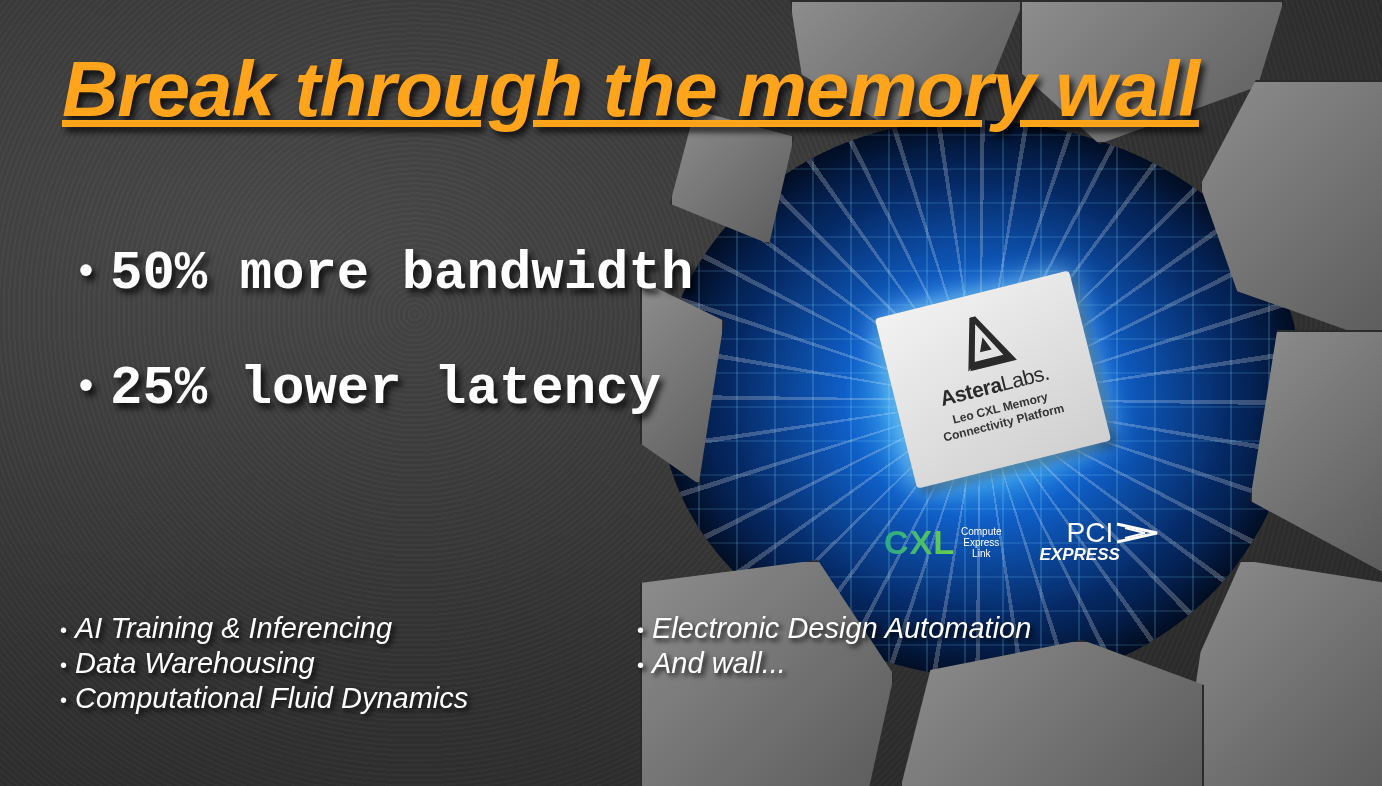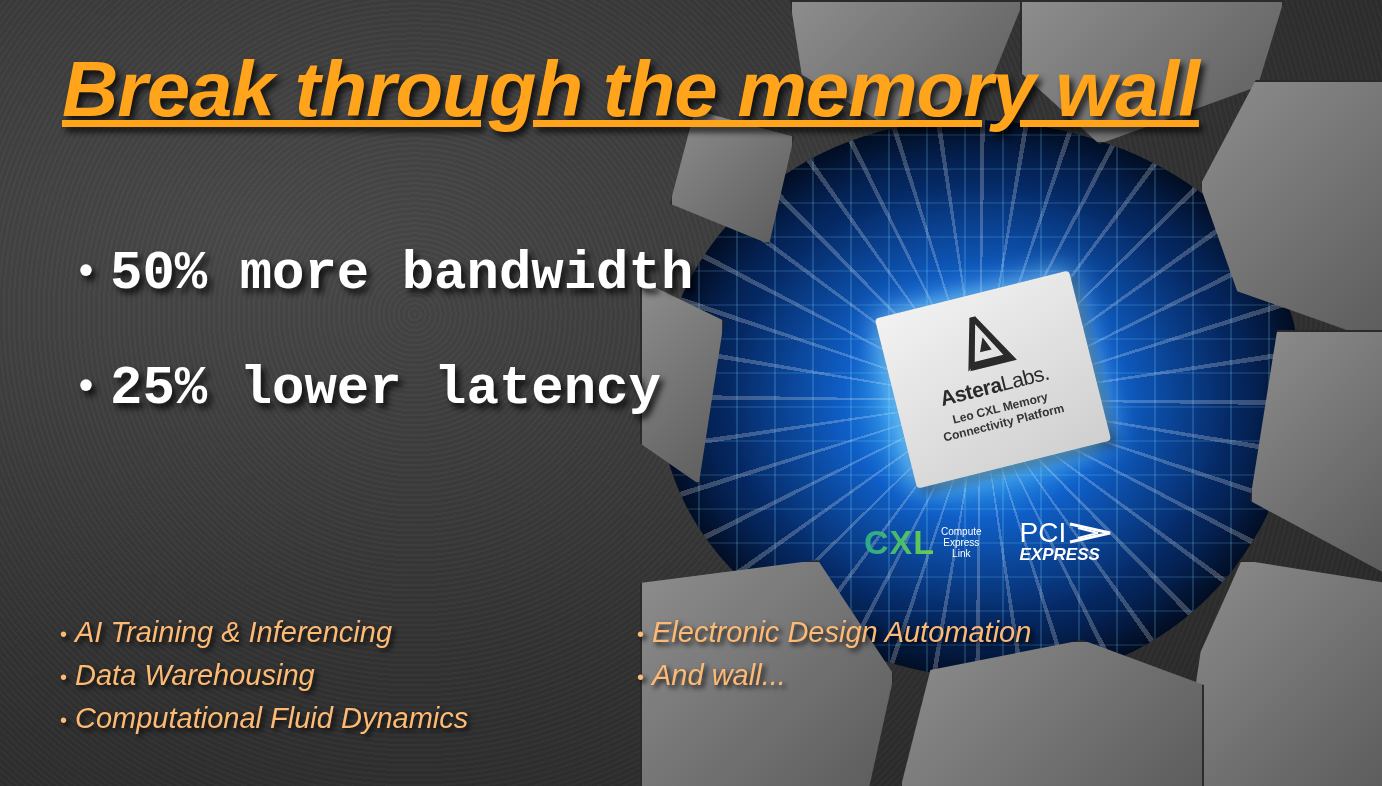--- a/index.html
+++ b/index.html
@@ -52,48 +52,48 @@
     transform:rotate(-14deg);
     box-shadow: 0 0 30px rgba(150,220,255,0.9), 4px 6px 10px rgba(0,0,0,0.6);
     border-radius:4px;
     text-align:center; color:#2a2a2a;
   }
   .chip-logo { margin-top:18px; }
   .chip-brand { font-size:21px; font-weight:bold; margin-top:2px; letter-spacing:-0.5px; }
   .chip-brand .light { font-weight:normal; }
   .chip-sub { font-size:12px; font-weight:bold; line-height:15px; margin-top:4px; color:#333; }
 
-  .logos { position:absolute; left:864px; top:520px; display:flex; align-items:center; gap:38px; }
+  .logos { position:absolute; left:884px; top:520px; display:flex; align-items:center; gap:38px; }
   .cxl { display:flex; align-items:center; gap:6px; }
   .cxl-mark { font-size:34px; font-weight:bold; letter-spacing:1px;
     background:linear-gradient(90deg,#2aa88a,#6bd04a); -webkit-background-clip:text; background-clip:text; color:transparent; }
   .cxl-text { font-size:10px; color:#fff; line-height:11px; text-align:center; }
   .pcie { color:#fff; text-align:left; }
-  .pcie-top { font-size:28px; line-height:26px; display:flex; align-items:center; gap:2px; }
+  .pcie-top { font-size:28px; line-height:26px; display:flex; align-items:center; gap:2px;padding-left:27px; }
   .pcie-bottom { font-size:17px; font-weight:bold; font-style:italic; line-height:18px; }
 
   
   .title {
     position:absolute; left:62px; top:44px; margin:0;
     font-size:78px; font-weight:bold; font-style:italic;
     color:#ffa41b; letter-spacing:-1px; white-space:nowrap;
     text-shadow: 4px 5px 6px rgba(0,0,0,0.75);
     text-decoration: underline;
   }
   .bullets { position:absolute; left:62px; top:228px; margin:12px; padding:0; list-style:none;font-family:Liberation Mono, monospace; }
   .bullets li {
     font-size:54px; font-weight:bold; color:#fff; height:115px; line-height:68px;
     text-shadow: 4px 5px 6px rgba(0,0,0,0.8); white-space:nowrap;
   }
   .bullets li .dot { font-size:40px; margin-right:12px; vertical-align:middle; }
   .uses { position:absolute; top:612px; margin:0; padding:0; list-style:none; }
   .uses.col1 { left:60px; }
   .uses.col2 { left:637px; }
   .uses li {
-    font-size:29px; font-style:italic; color:#fdba74; line-height:41px; white-space:nowrap;
+    font-size:29px; font-style:italic; color:#ffffff; line-height:33px; white-space:nowrap;
     text-shadow: 3px 3px 5px rgba(0,0,0,0.85);
   }
   .uses li .dot { font-size:20px; font-style:normal; margin-right:8px; vertical-align:middle; }
 </style>
 </head>
 <body>
 
 <div class="slide"></div>
 
 <div class="art">

